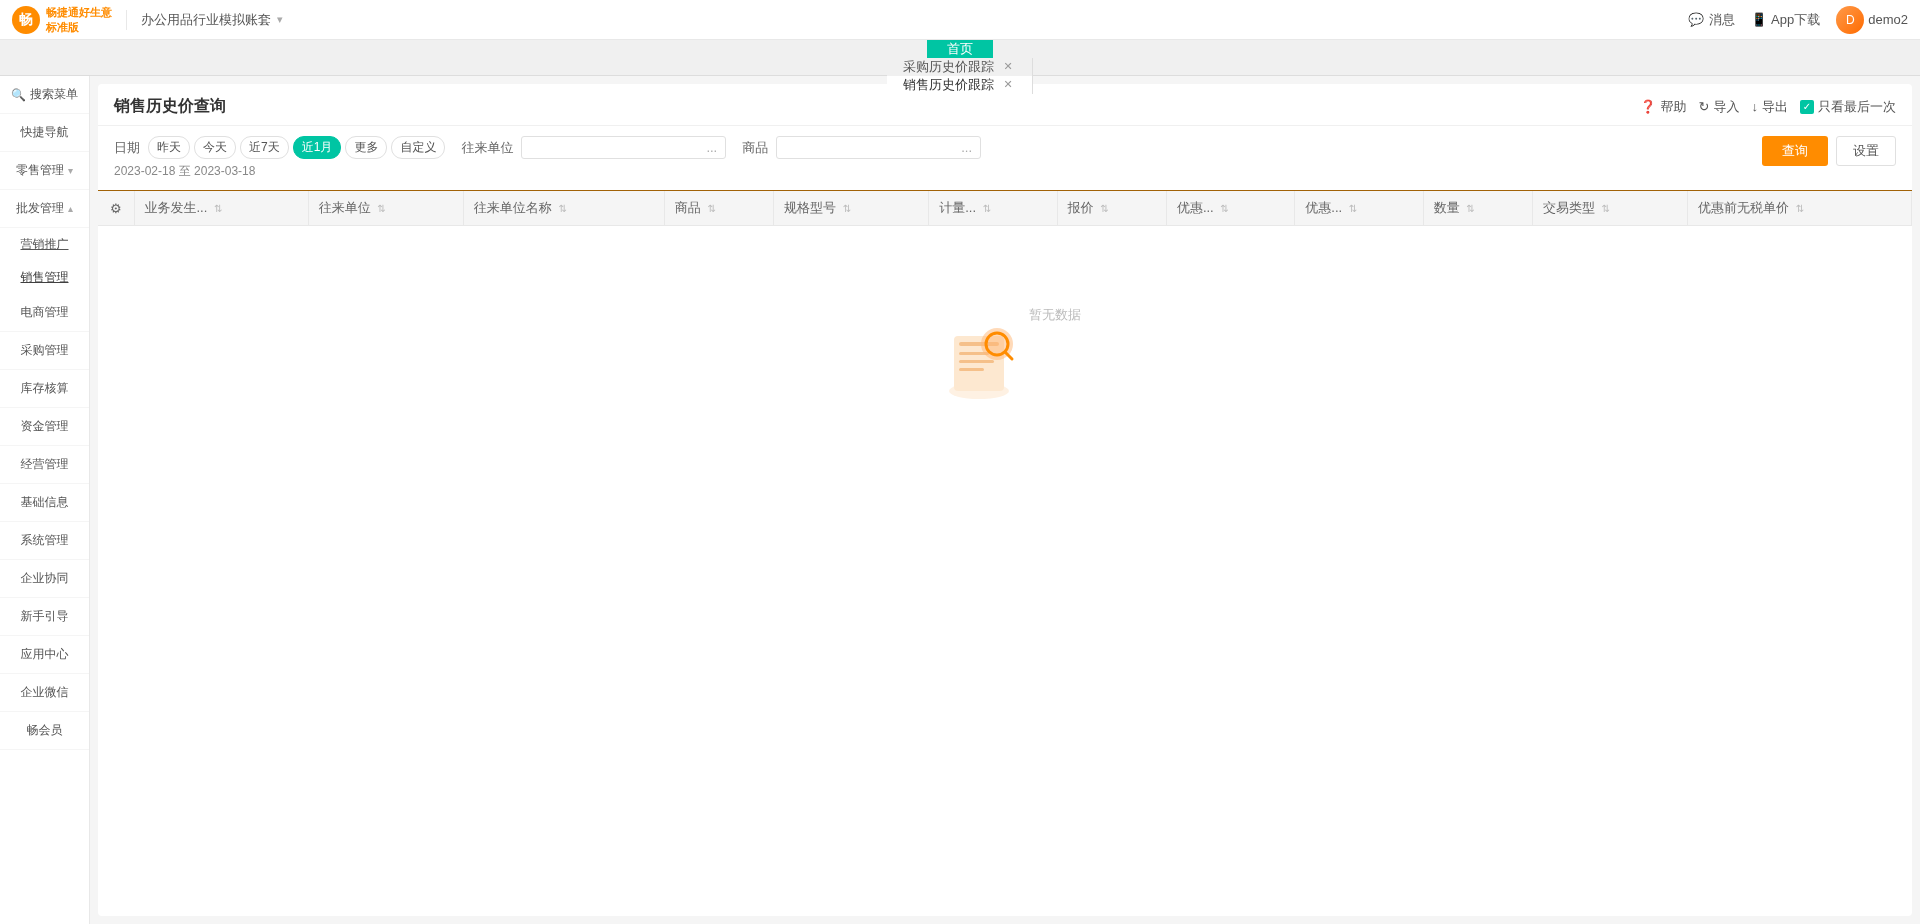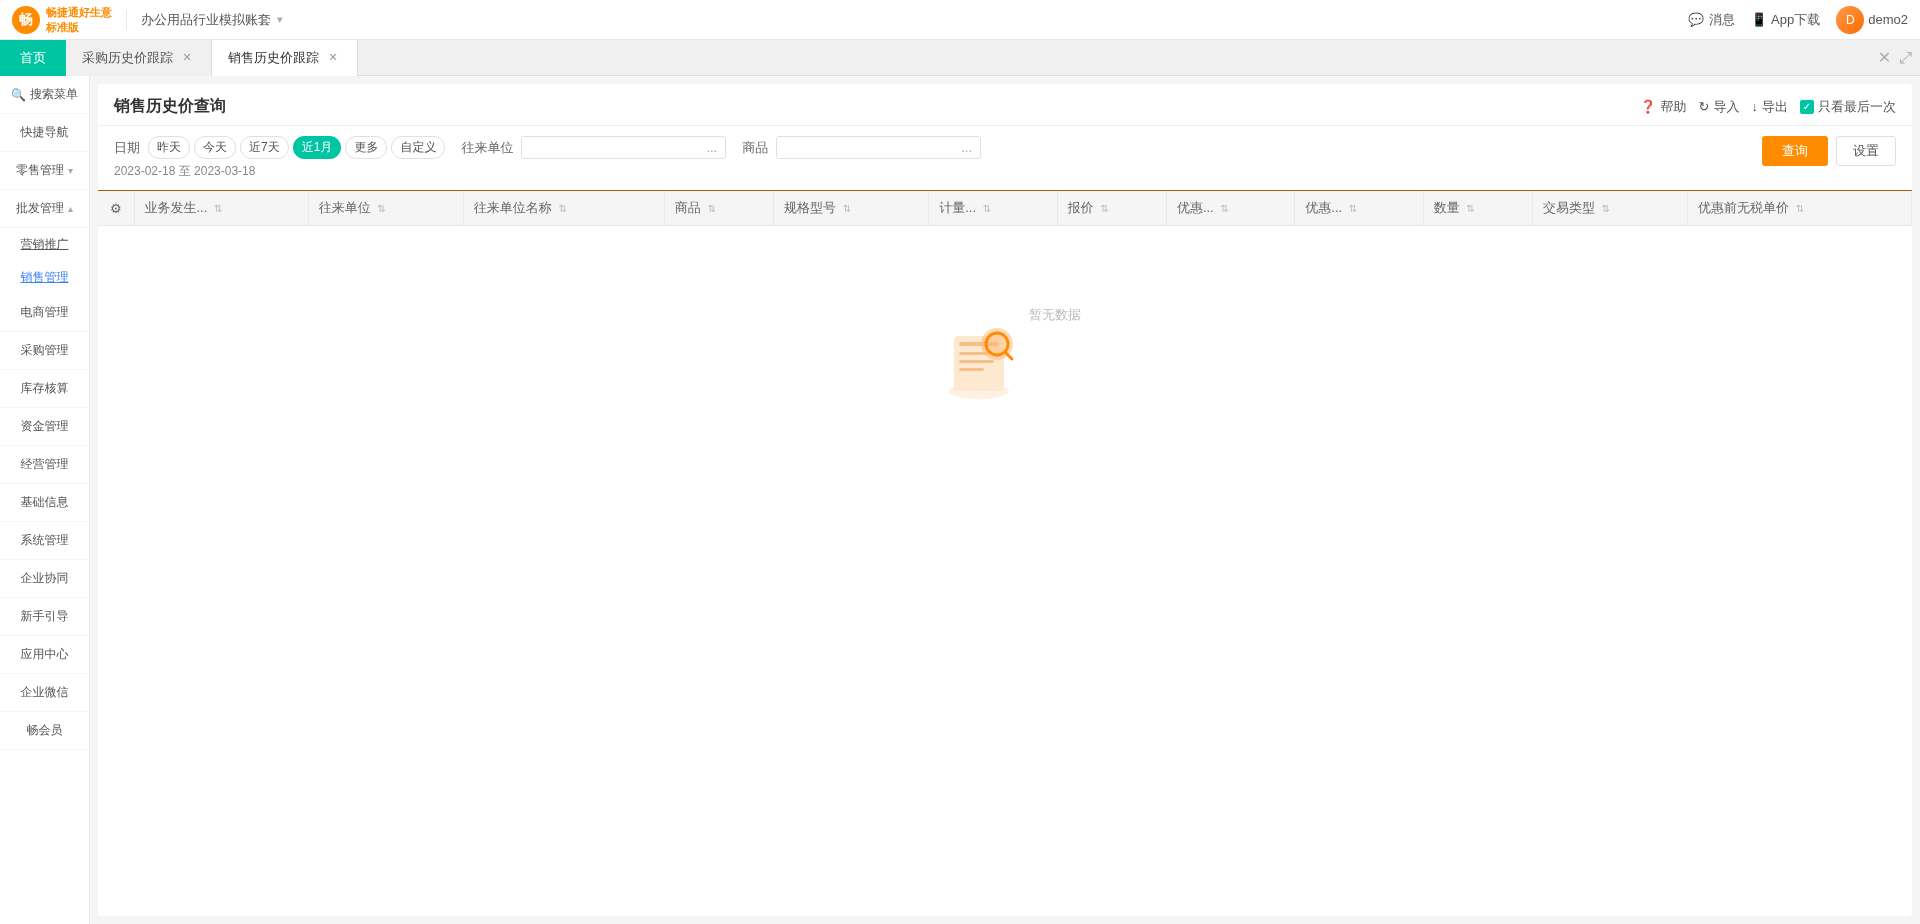--- a/index.html
+++ b/index.html
@@ -75,26 +75,26 @@
       font-size: 12px;
     }
 
     
     .tab-bar {
       height: 36px;
       background: #f0f0f0;
       display: flex;
       align-items: center;
       border-bottom: 1px solid #ddd;
+      flex-direction: column;
     }
     .tab {
       height: 36px;
       padding: 0 16px;
       display: flex;
-      align-items: center;
       gap: 6px;
       cursor: pointer;
       font-size: 13px;
       color: #555;
       border-right: 1px solid #ddd;
       background: #f0f0f0;
       position: relative;
     }
     .tab.active {
       background: #fff;
@@ -164,21 +164,21 @@
       padding: 8px 10px;
       font-size: 12px;
       color: #555;
       cursor: pointer;
       display: flex;
       align-items: center;
       justify-content: center;
       text-decoration: underline;
     }
     .sidebar-sub-item.active {
-      color: #3b82f6;
+      color: #404040;
     }
 
     
     .content-area {
       flex: 1;
       background: #f5f5f5;
       overflow: auto;
     }
     .content-inner {
       background: #fff;

